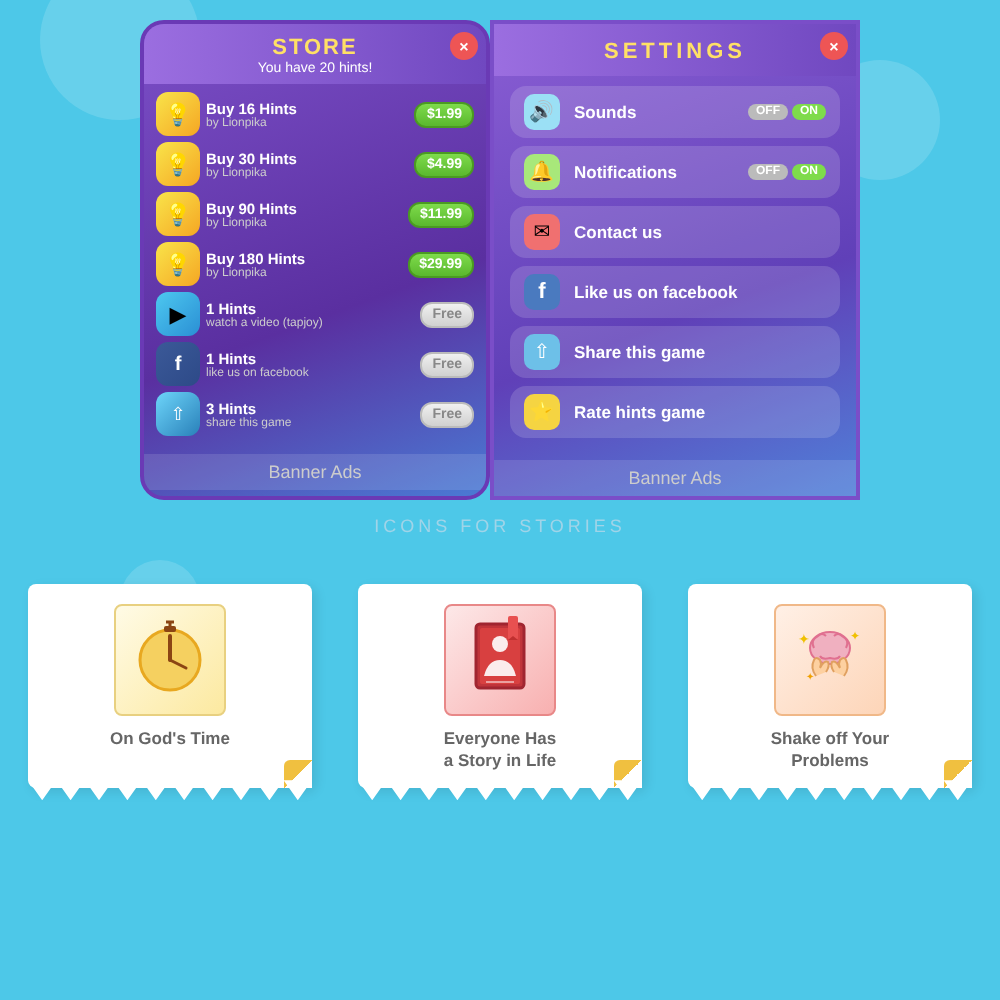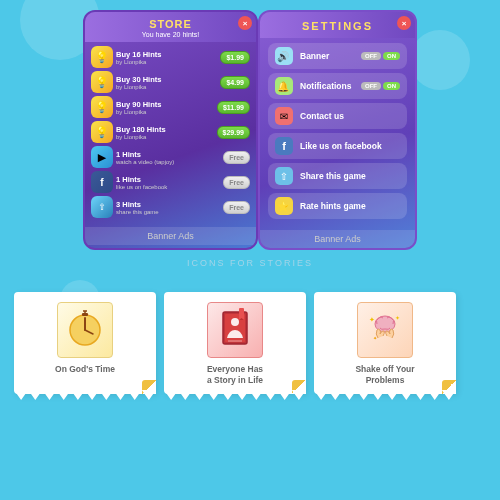--- a/index.html
+++ b/index.html
@@ -151,23 +151,23 @@
       background: rgba(255,255,255,0.12);
       text-align: center;
       padding: 4px;
       color: #ccc;
       font-size: 9px;
       margin-top: 2px;
     }
 
     
     .settings-panel {
-      width: 159px;
+      width: 185px;
       background: linear-gradient(160deg, #8a5ed4 0%, #6040b8 60%, #5080d8 100%);
-      border-radius: 12px;
+      border-radius: 0;
       overflow: hidden;
       position: relative;
       border: 2px solid #7a4ec8;
     }
 
     .settings-header {
       background: linear-gradient(90deg, #9b6ee0, #7048c0);
       text-align: center;
       padding: 8px 4px 6px;
       position: relative;
@@ -253,21 +253,21 @@
       color: #a0d4e8;
       font-size: 9px;
       letter-spacing: 2px;
       text-transform: uppercase;
       margin-bottom: 24px;
     }
 
     .story-cards {
       display: flex;
       gap: 8px;
-      justify-content: flex-start;
+      justify-content: space-between;
     }
 
     .story-card {
       width: 142px;
       background: white;
       border-radius: 4px;
       padding: 10px 8px 8px;
       position: relative;
       box-shadow: 2px 2px 6px rgba(0,0,0,0.1);
       text-align: center;
@@ -426,21 +426,21 @@
 
   <div class="settings-panel">
     <div class="settings-header">
       <div class="settings-title">SETTINGS</div>
       <div class="close-btn">×</div>
     </div>
     <div class="settings-items">
 
       <div class="settings-item">
         <div class="settings-icon sound">🔊</div>
-        <div class="settings-label">Banner</div>
+        <div class="settings-label">Sounds</div>
         <div class="toggle-container">
           <span class="toggle-off">OFF</span>
           <span class="toggle-on">ON</span>
         </div>
       </div>
 
       <div class="settings-item">
         <div class="settings-icon notif">🔔</div>
         <div class="settings-label">Notifications</div>
         <div class="toggle-container">

